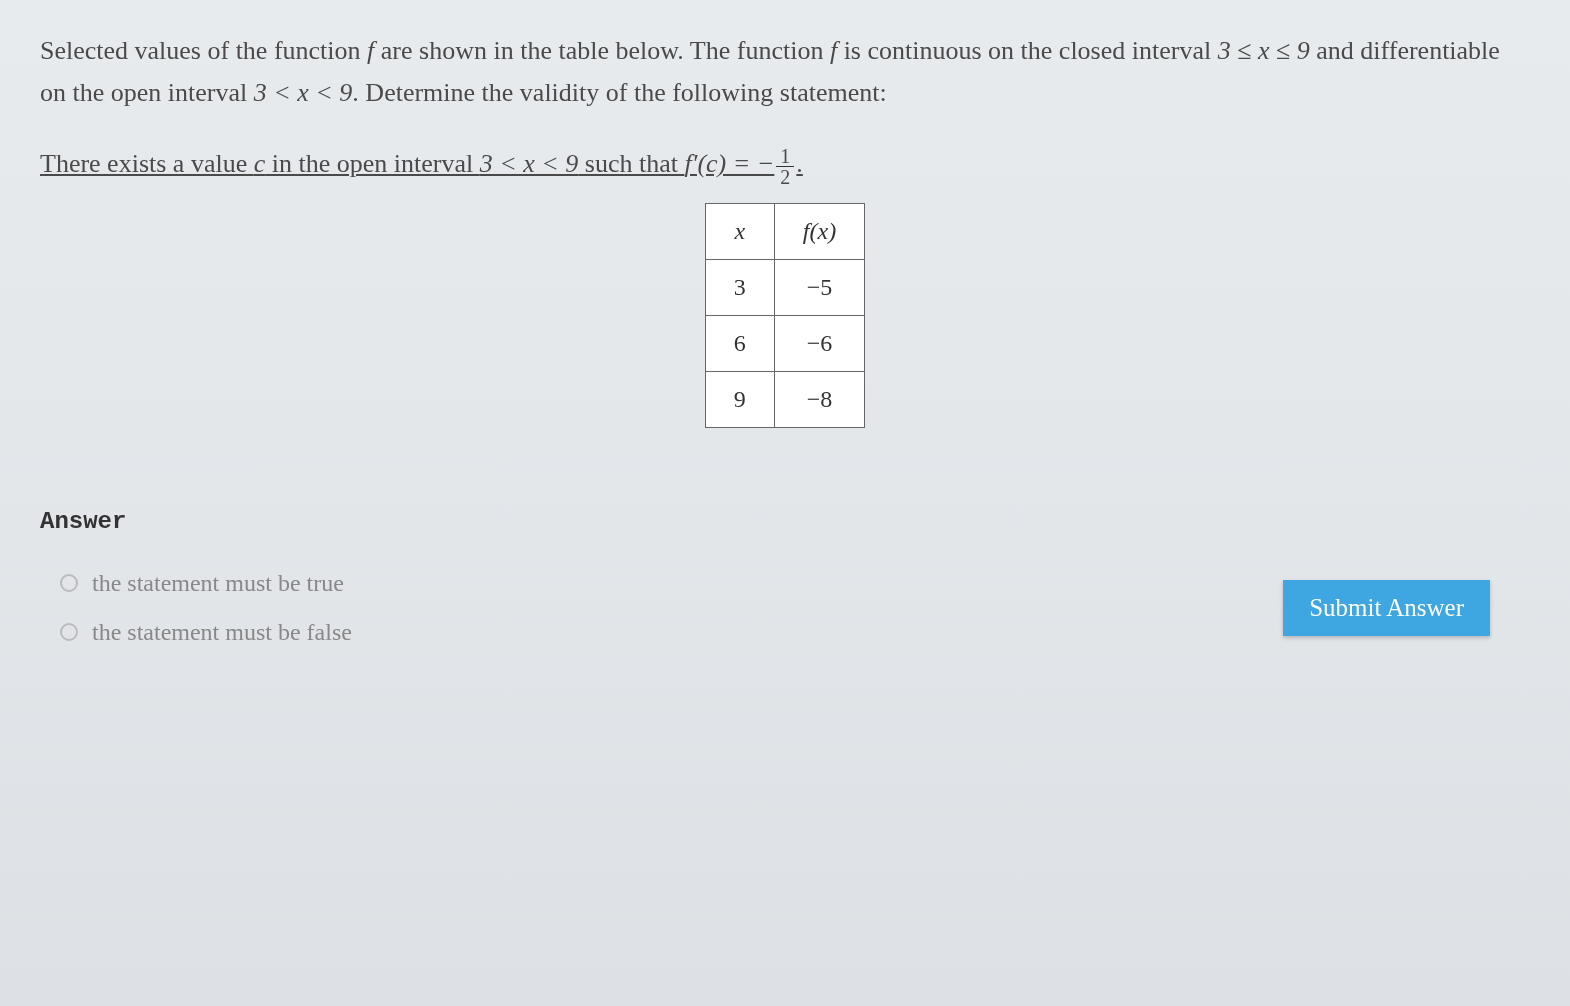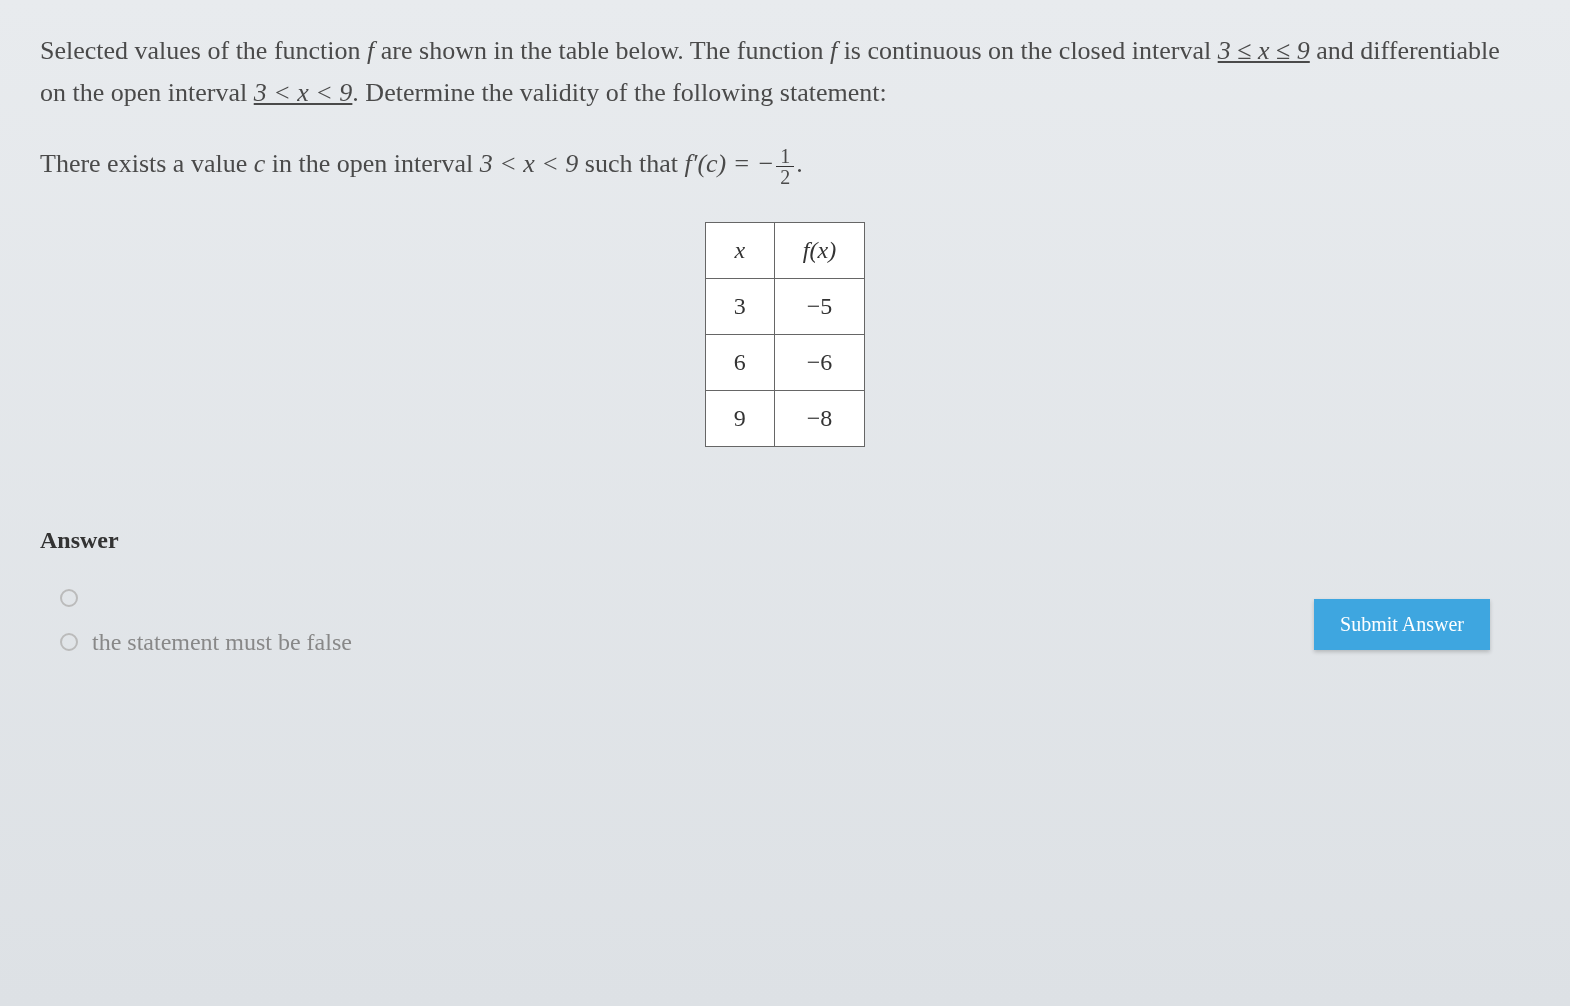--- a/index.html
+++ b/index.html
@@ -17,27 +17,27 @@
       color: #4a4a4a;
       margin-bottom: 30px;
     }
     .question-text .math-f {
       font-style: italic;
       font-family: 'Times New Roman', serif;
     }
     .question-text .math-x {
       font-style: italic;
       font-family: 'Times New Roman', serif;
-      text-decoration: underline;
     }
     .statement-text {
       font-size: 26px;
       line-height: 1.6;
       color: #4a4a4a;
-      margin-bottom: 35px;
+      margin-bottom: 16px;
+      text-decoration: underline;
     }
     .statement-text .math {
       font-style: italic;
       font-family: 'Times New Roman', serif;
     }
     .fraction {
       display: inline-block;
       vertical-align: middle;
       text-align: center;
       font-style: normal;
@@ -73,21 +73,21 @@
     }
     table.data-table th {
       font-weight: normal;
       font-style: italic;
     }
     .answer-heading {
       font-size: 24px;
       font-weight: bold;
       color: #333;
       margin-bottom: 35px;
-      font-family: Liberation Serif, serif;
+      font-family: Liberation Mono, monospace;
     }
     .answer-row {
       display: flex;
       justify-content: space-between;
       align-items: flex-start;
     }
     .options {
       display: flex;
       flex-direction: column;
       gap: 22px;
@@ -107,21 +107,21 @@
       height: 18px;
       border: 2px solid #bbb;
       border-radius: 50%;
       flex-shrink: 0;
     }
     .submit-btn {
       background: #3ea6e0;
       color: #fff;
       border: none;
       padding: 14px 26px;
-      font-size: 20px;
+      font-size: 25px;
       cursor: pointer;
       font-family: Georgia, serif;
       box-shadow: 0 2px 4px rgba(0,0,0,0.2);
       margin-top: 10px;
       margin-right: 40px;
     }
   </style>
 </head>
 <body>
 
@@ -155,20 +155,21 @@
   </tbody>
     </table>
 </div>
 
 <div class="answer-heading">Answer</div>
 
 <div class="answer-row">
   <div class="options">
     <div class="option">
       <span class="radio-circle"></span>
+      <span>the statement must be true</span>
     </div>
     <div class="option">
       <span class="radio-circle"></span>
       <span>the statement must be false</span>
     </div>
   </div>
   <button class="submit-btn">Submit Answer</button>
 </div>
 
 </body></html>

